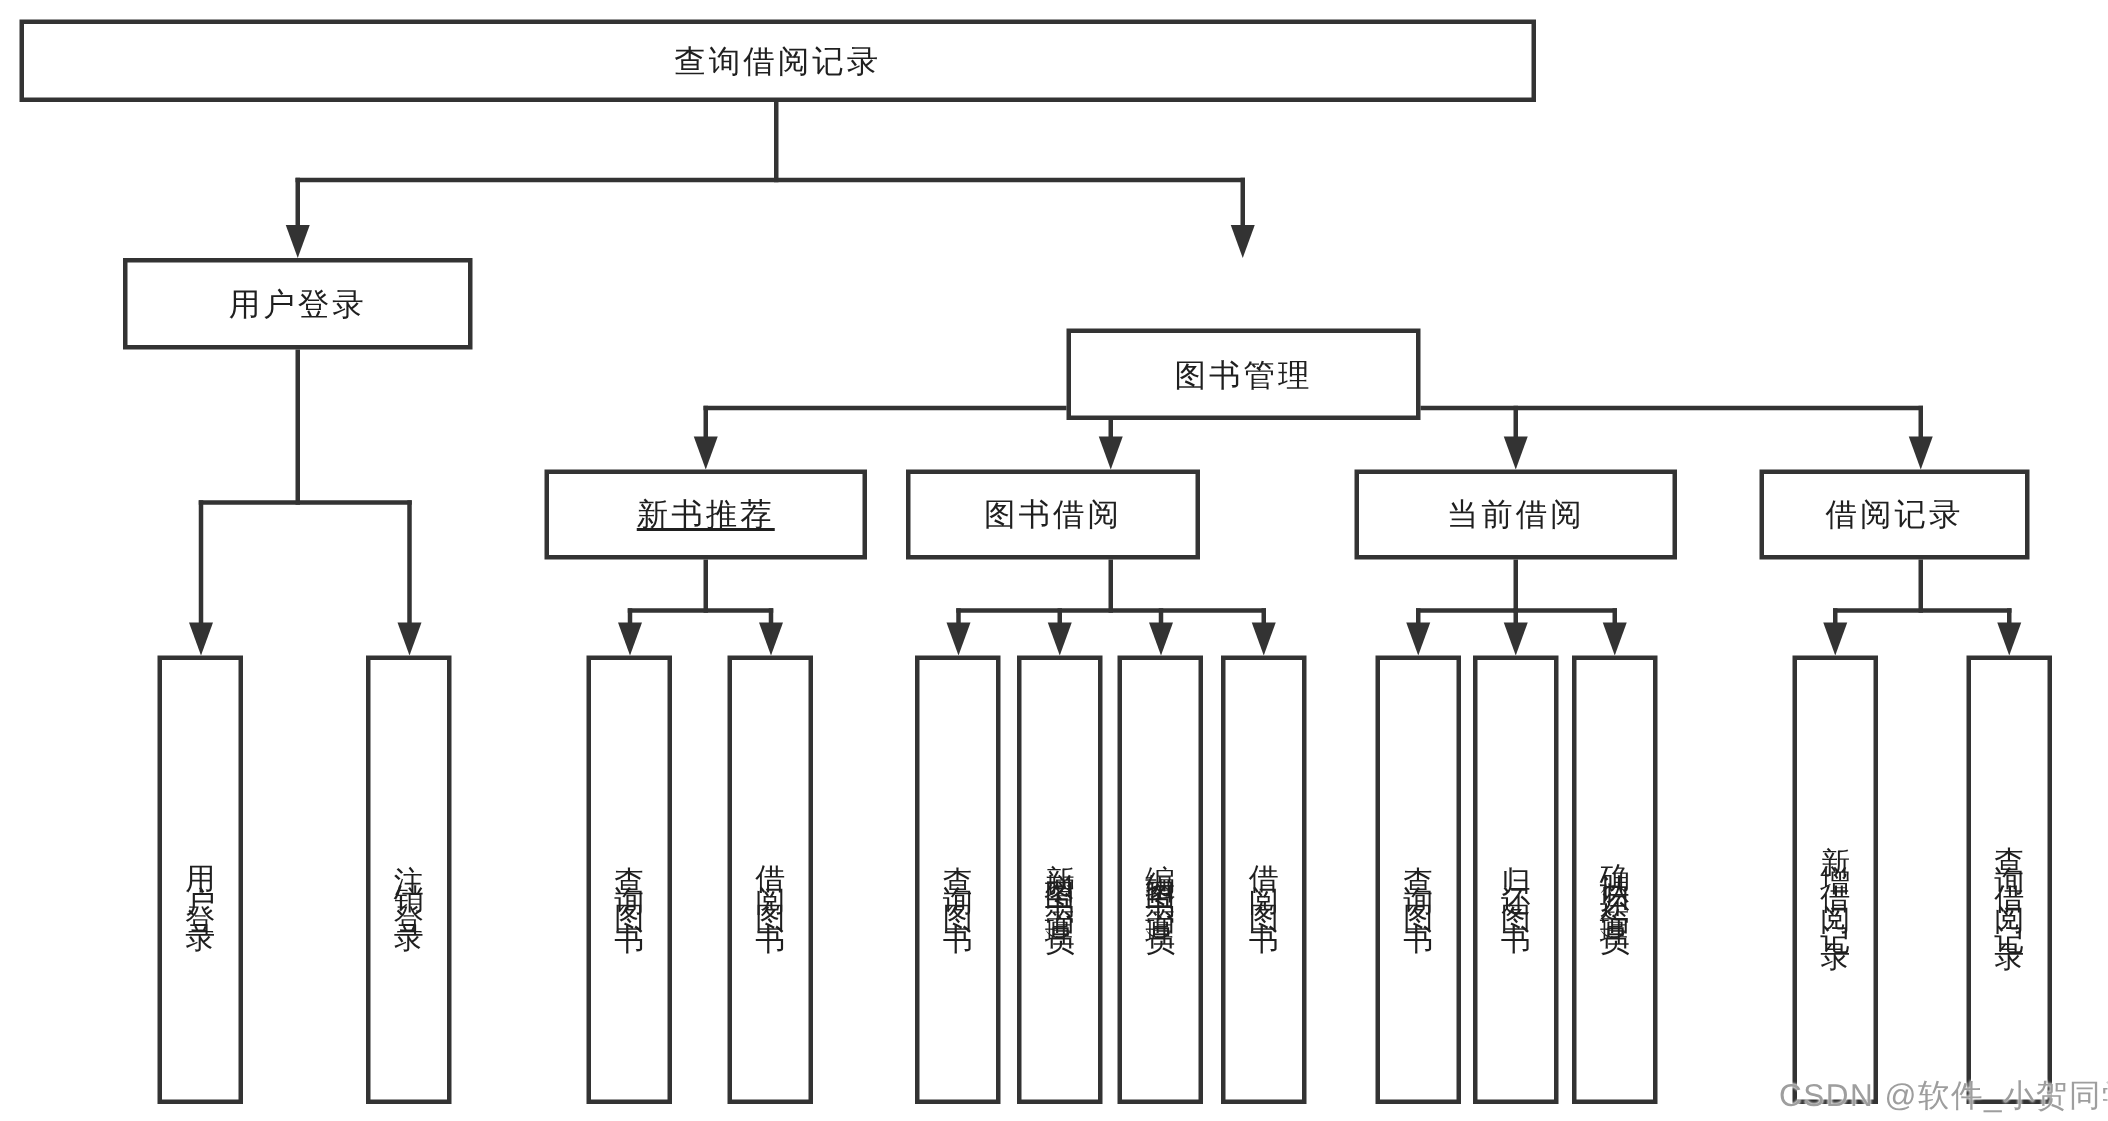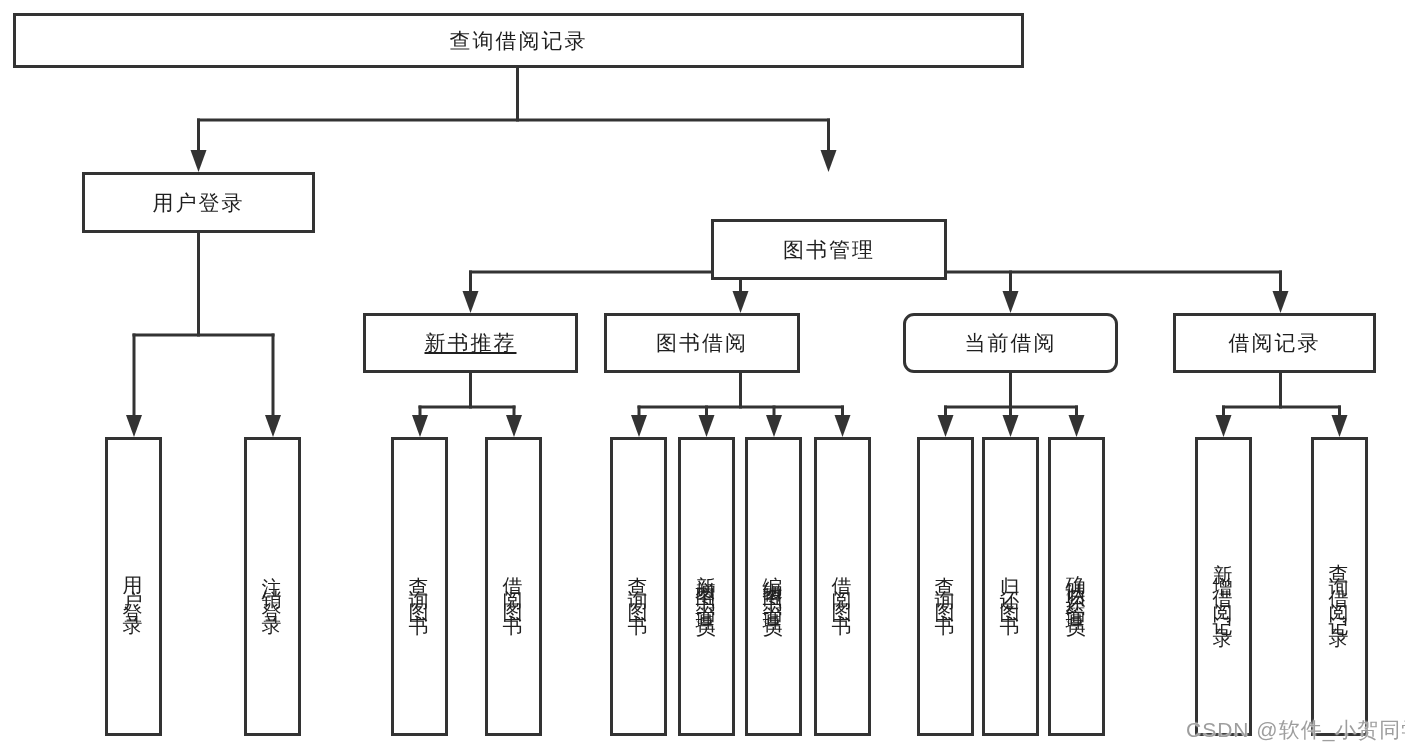--- a/index.html
+++ b/index.html
@@ -30,22 +30,22 @@
   .leaf.long { letter-spacing: 6px; }
 
   
   .root       { left: 13px;   top: 13px;  width: 1011px; height: 55px; }
   
   .userlogin  { left: 82px;   top: 172px; width: 233px;  height: 61px; }
   .bookmgmt   { left: 711px;  top: 172px; width: 236px;  height: 61px; margin-top: 47px; }
   
   .m-recommend{ left: 363px;  top: 313px; width: 215px;  height: 60px; text-decoration: underline; }
   .m-borrow   { left: 604px;  top: 313px; width: 196px;  height: 60px; }
-  .m-current  { left: 903px;  top: 313px; width: 215px;  height: 60px; border-radius: 11px; }
-  .m-records  { left: 1173px; top: 313px; width: 203px;  height: 60px; text-align: right; }
+  .m-current  { left: 903px;  top: 313px; width: 215px;  height: 60px; }
+  .m-records  { left: 1173px; top: 313px; width: 180px;  height: 60px; text-align: right; }
   
   .lf-1  { left: 105px;  }
   .lf-2  { left: 244px;  }
   .lf-3  { left: 391px;  }
   .lf-4  { left: 485px;  }
   .lf-5  { left: 610px;  }
   .lf-6  { left: 678px;  }
   .lf-7  { left: 745px;  }
   .lf-8  { left: 814px;  }
   .lf-9  { left: 917px;  }

